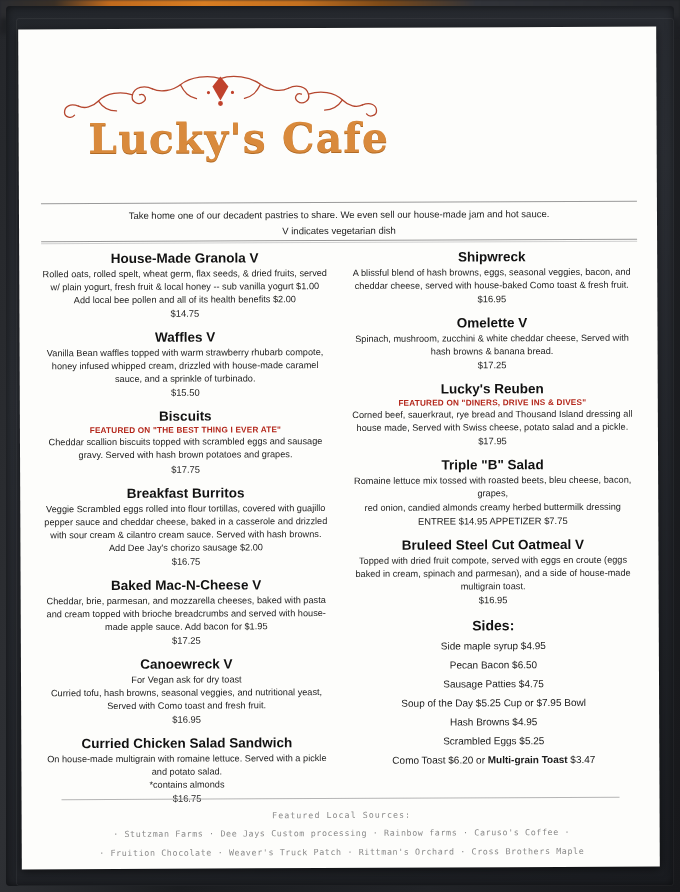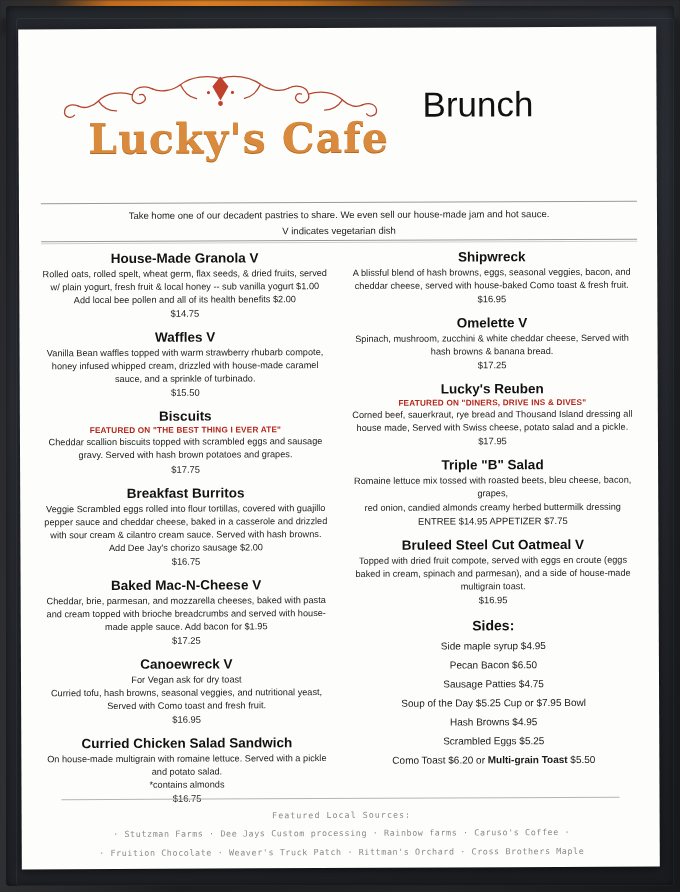--- a/index.html
+++ b/index.html
@@ -244,21 +244,20 @@
             <path d="M180 4 l8 10 -8 14 -8 -14 z"></path>
             <circle cx="180" cy="31" r="2.4"></circle>
             <circle cx="168" cy="20" r="1.6"></circle>
             <circle cx="192" cy="20" r="1.6"></circle>
           </g>
         </svg>
 
         <div class="cafe-name">Lucky's Cafe</div>
 
         <div class="brunch-menu">
-          <div>Brunch</div>
         </div>
 
         <div class="hr-top"></div>
 
         <div class="note">
           <span>Take home one of our decadent pastries to share. We even sell our house-made jam and hot sauce.</span>
           <span class="veg">V indicates vegetarian dish</span>
         </div>
 
         <div class="hr-mid"></div>
@@ -354,21 +353,21 @@
 
           <div class="sides-title">Sides:</div>
 
           <div class="side-row">Side maple syrup $4.95</div>
           <div class="side-row">Pecan Bacon $6.50</div>
           <div class="side-row">Sausage Patties $4.75</div>
           <div class="side-row">Soup of the Day $5.25 Cup or $7.95 Bowl</div>
           <div class="side-row">Hash Browns $4.95</div>
           <div class="side-row">Scrambled Eggs $5.25</div>
           <div class="side-row">
-            <span>Como Toast $6.20 or </span><b>Multi-grain Toast</b><span> $5.50</span>
+            <span>Como Toast $6.20 or </span><b>Multi-grain Toast</b><span> $3.47</span>
           </div>
 
         </div>
       </div>
 
       <div class="hr-bot"></div>
       <div class="footer">
         <div class="ftitle">Featured Local Sources:</div>
         <div>· Stutzman Farms · Dee Jays Custom processing · Rainbow farms · Caruso's Coffee ·</div>
         <div>· Fruition Chocolate · Weaver's Truck Patch · Rittman's Orchard · Cross Brothers Maple</div>

